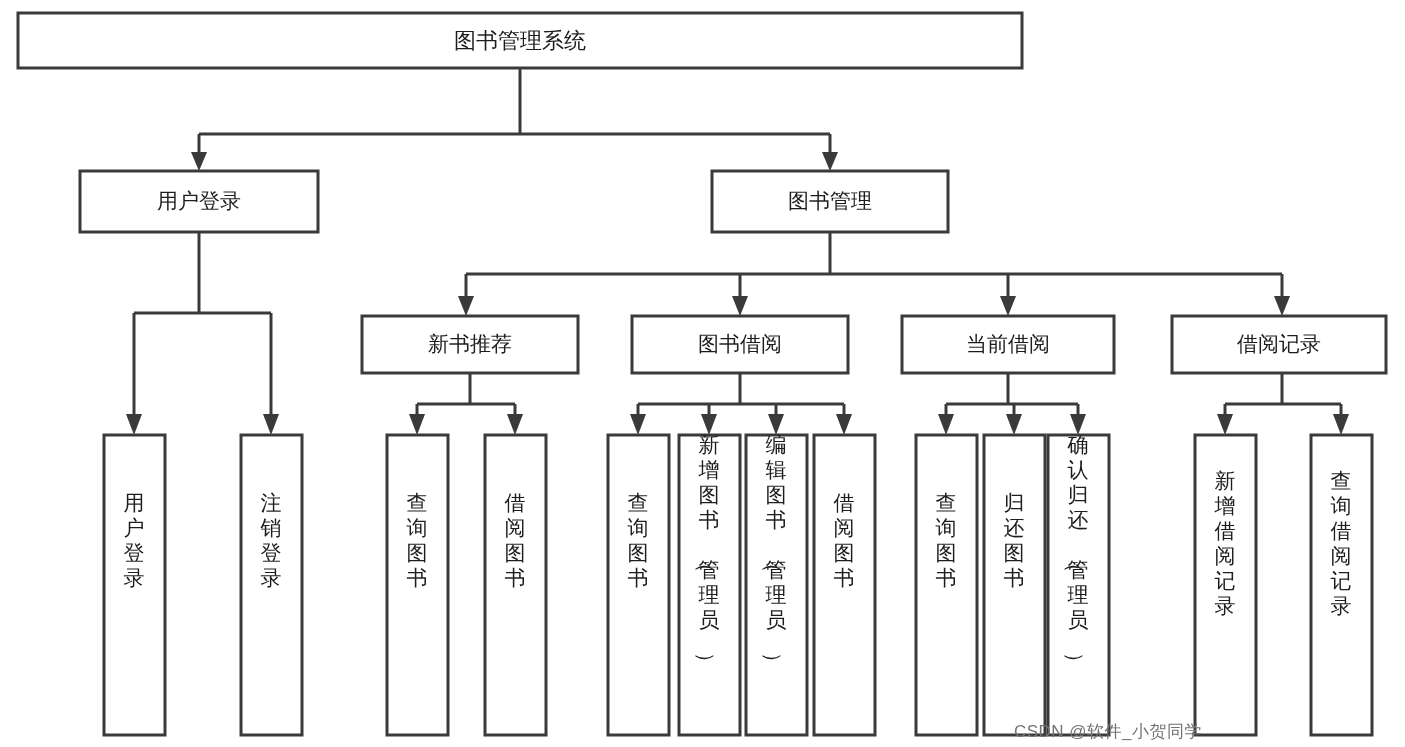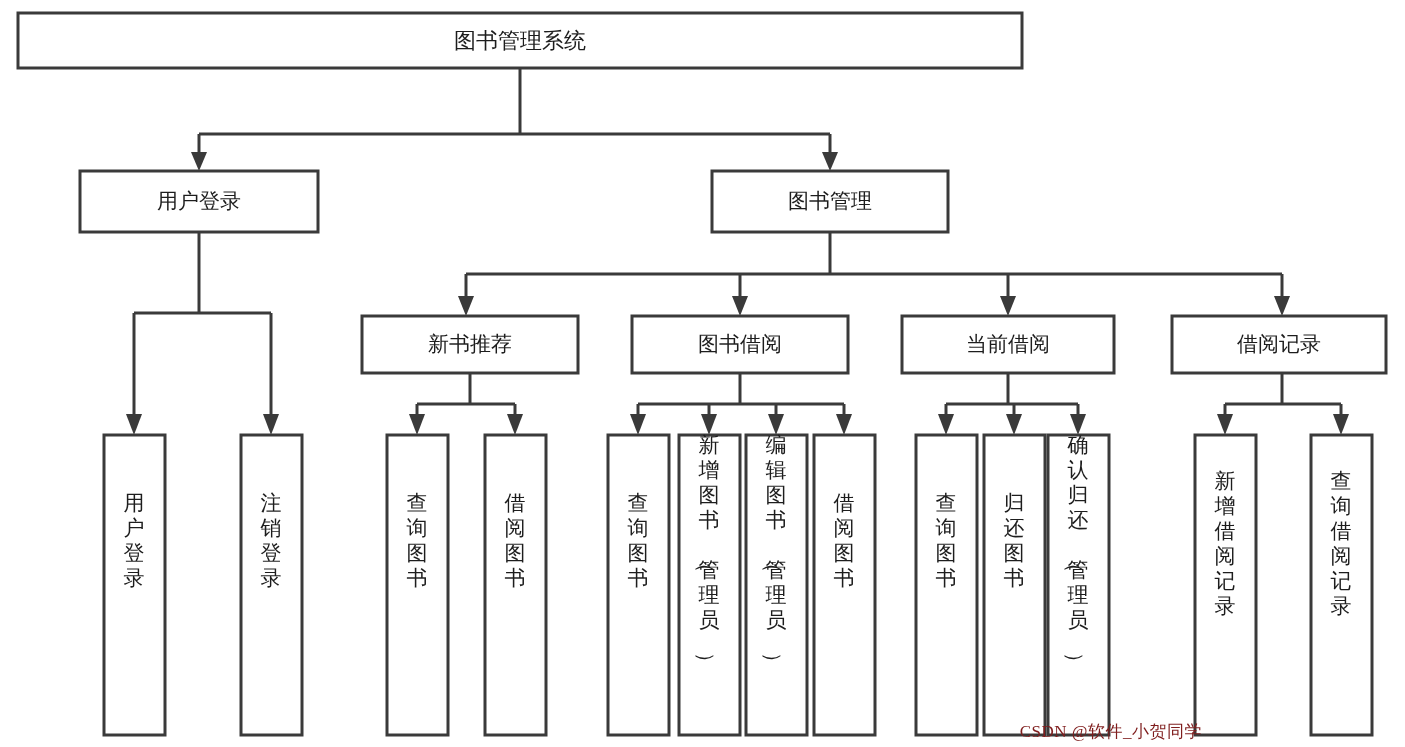--- a/index.html
+++ b/index.html
@@ -56,23 +56,23 @@
   .leaf-label {
     fill: #1d1d1d;
     font-family: "DejaVu Sans", "Liberation Sans", sans-serif;
     font-size: 21px;
     text-anchor: middle;
   }
   .watermark {
     position: absolute;
     right: 8px;
     bottom: 4px;
-    font-family: Liberation Serif, serif;
+    font-family: Liberation Sans, sans-serif;
     font-size: 17px;
-    color: #7f1d1d;
+    color: #737373;
     white-space: nowrap;
     letter-spacing: 0.5px;
     user-select: none;
   }
 </style>
 </head>
 <body>
 
 <div id="diagram-root">
 

